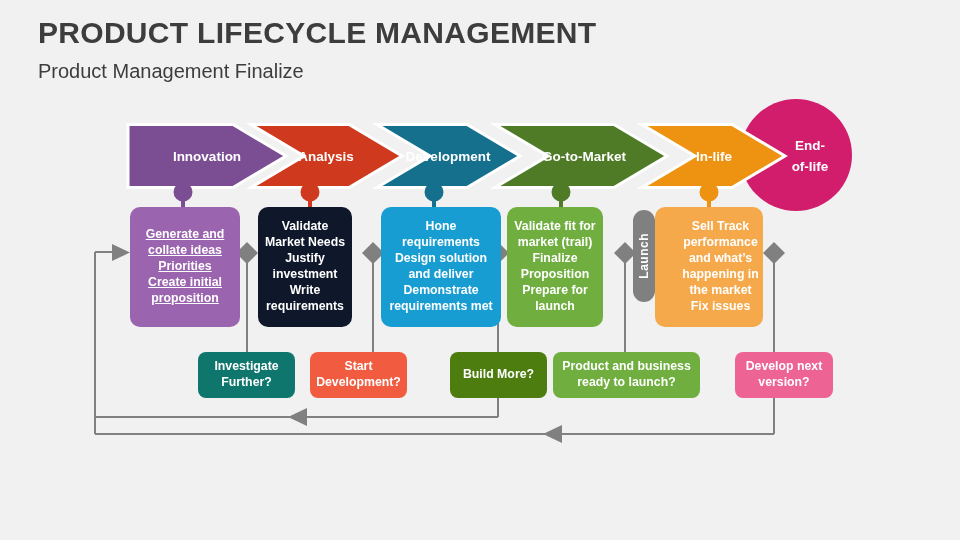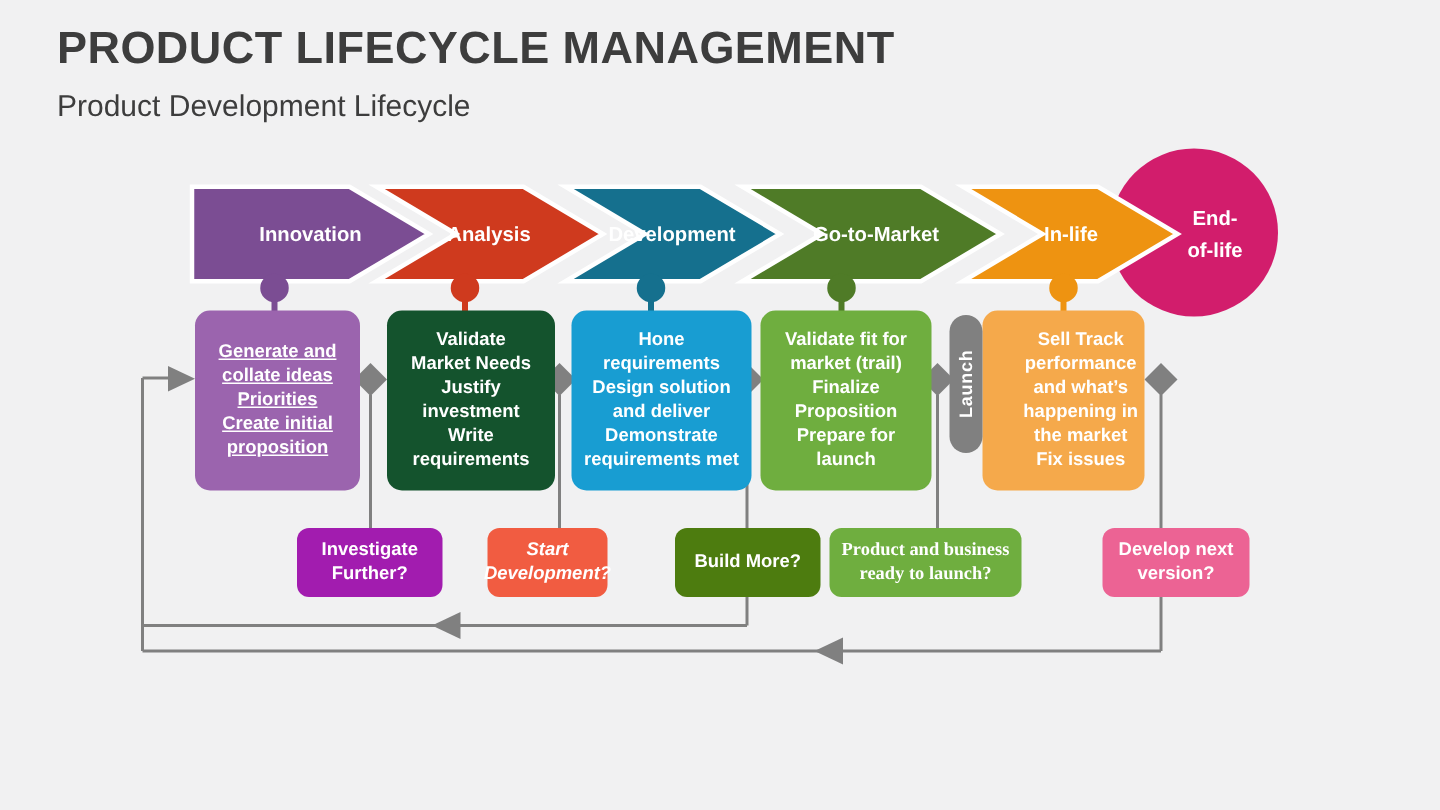--- a/index.html
+++ b/index.html
@@ -45,21 +45,21 @@
   }
   .launch-pill span {
     writing-mode:vertical-rl; transform:rotate(180deg);
     color:#FFFFFF; font-weight:bold; font-size:12px; letter-spacing:0.5px;
   }
 </style>
 </head>
 <body>
 
 <div class="title">PRODUCT LIFECYCLE MANAGEMENT</div>
-<div class="subtitle">Product Development Lifecycle</div>
+<div class="subtitle">Product Management Finalize</div>
 
 <svg class="diagram-svg" width="960" height="540" viewBox="0 0 960 540">
 
   <circle cx="796" cy="155" r="56" fill="#D21D6C"></circle>
 
   <polygon points="128,124.5 233,124.5 286,156 233,187.5 128,187.5" stroke="#FFFFFF" stroke-width="3" stroke-linejoin="miter" fill="#7B4D93"></polygon>
   <polygon points="251,124.5 349,124.5 402,156 349,187.5 251,187.5 304,156" stroke="#FFFFFF" stroke-width="3" stroke-linejoin="miter" fill="#CF3A1E"></polygon>
   <polygon points="377,124.5 467,124.5 520,156 467,187.5 377,187.5 430,156" stroke="#FFFFFF" stroke-width="3" stroke-linejoin="miter" fill="#15708E"></polygon>
   <polygon points="495,124.5 614,124.5 667,156 614,187.5 495,187.5 548,156" stroke="#FFFFFF" stroke-width="3" stroke-linejoin="miter" fill="#4F7B27"></polygon>
   <polygon points="642,124.5 732,124.5 785,156 732,187.5 642,187.5 695,156" stroke="#FFFFFF" stroke-width="3" stroke-linejoin="miter" fill="#EE9311"></polygon>
@@ -107,50 +107,50 @@
   <path d="M487,253 L498,242 L509,253 L498,264 Z" fill="#808080"></path>
   <path d="M614,253 L625,242 L636,253 L625,264 Z" fill="#808080"></path>
   <path d="M763,253 L774,242 L785,253 L774,264 Z" fill="#808080"></path>
 </svg>
 
 <div class="stage-box" style="left: 130px; width: 110px; background-color: rgb(155, 100, 174); text-decoration: underline;">Generate and
 collate ideas
 Priorities
 Create initial
 proposition</div>
-<div class="stage-box" style="left: 258px; width: 112px; background-color: #14532d;">Validate
+<div class="stage-box" style="left: 258px; width: 94px; background-color: #0f172a;">Validate
 Market Needs
 Justify
 investment
 Write
 requirements</div>
 <div class="stage-box" style="left: 381px; width: 120px; background-color: rgb(24, 157, 210);">Hone
 requirements
 Design solution
 and deliver
 Demonstrate
 requirements met</div>
-<div class="stage-box" style="left: 507px; width: 114px; background-color: rgb(111, 174, 63);">Validate fit for
+<div class="stage-box" style="left: 507px; width: 96px; background-color: rgb(111, 174, 63);">Validate fit for
 market (trail)
 Finalize
 Proposition
 Prepare for
 launch</div>
 <div class="stage-box" style="left: 655px; width: 108px; background-color: rgb(245, 169, 75); padding-left: 26px;">Sell Track
 performance
 and what’s
 happening in
 the market
 Fix issues</div>
 
 <div class="launch-pill" style="background-color: rgb(128, 128, 128);">
   <span>Launch</span>
 </div>
 
-<div class="q-box" style="left: 198px; width: 97px; background-color: #a21caf;">Investigate
+<div class="q-box" style="left: 198px; width: 97px; background-color: #0f766e;">Investigate
 Further?</div>
-<div class="q-box" style="left: 325px; width: 80px; background-color: rgb(241, 92, 65); font-style: italic;">Start
+<div class="q-box" style="left: 310px; width: 97px; background-color: rgb(241, 92, 65);">Start
 Development?</div>
 <div class="q-box" style="left: 450px; width: 97px; background-color: #4d7c0f;">Build More?</div>
-<div class="q-box" style="left: 553px; width: 128px; background-color: rgb(111, 174, 63); font-family: Liberation Serif, serif;">Product and business
+<div class="q-box" style="left: 553px; width: 147px; background-color: rgb(111, 174, 63);">Product and business
 ready to launch?</div>
 <div class="q-box" style="left: 735px; width: 98px; background-color: rgb(236, 99, 148);">Develop next
 version?</div>
 
 </body></html>

